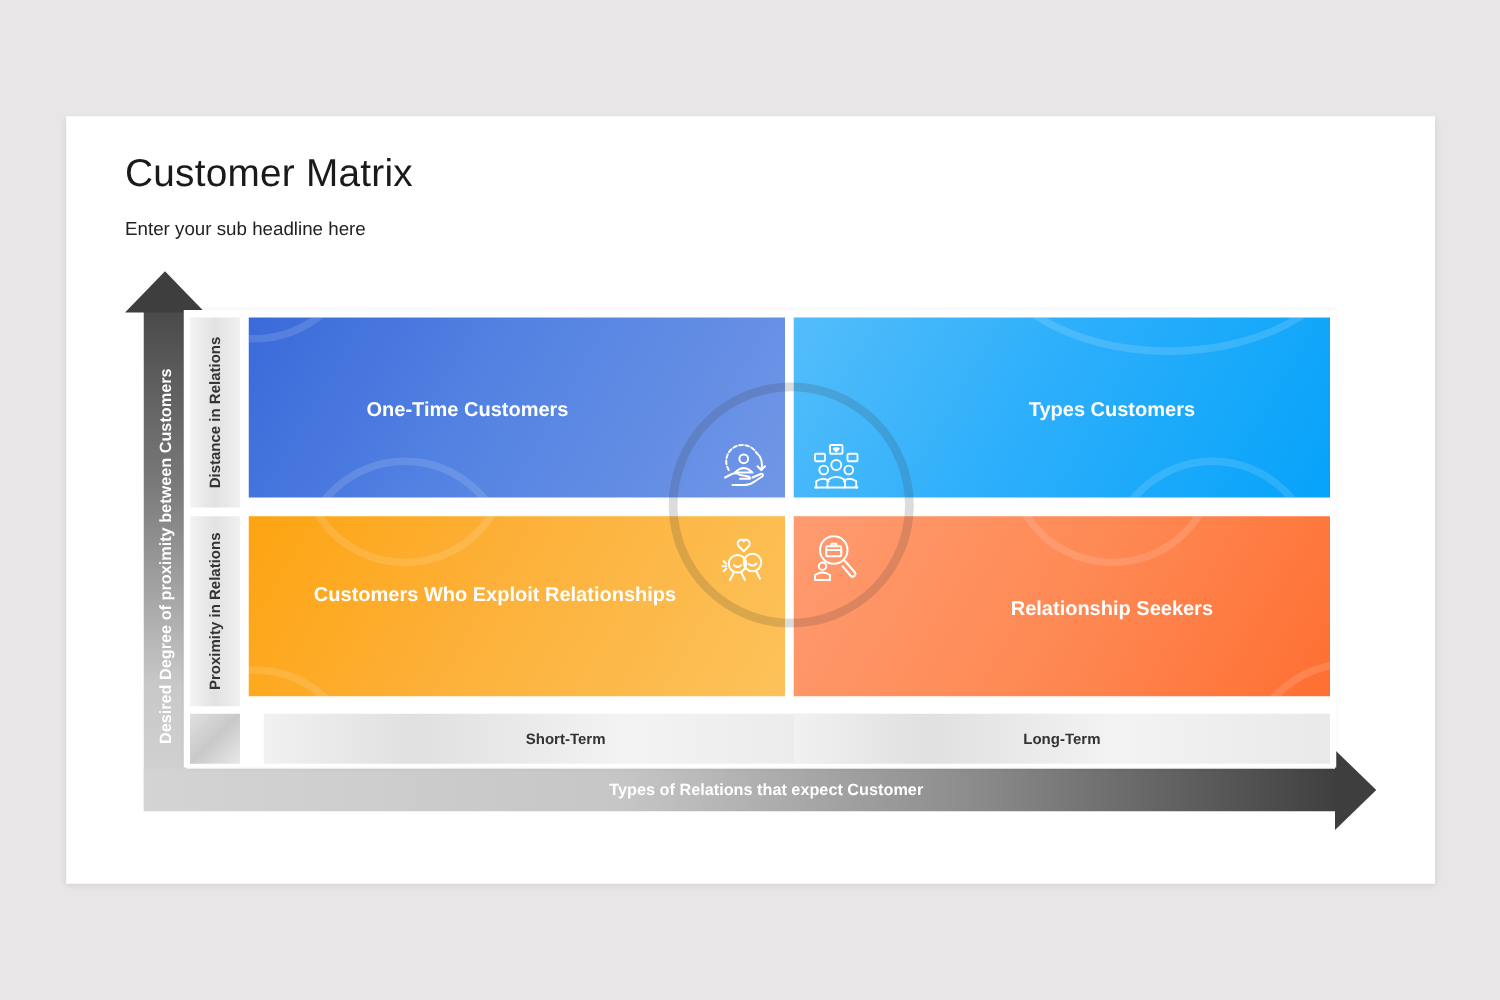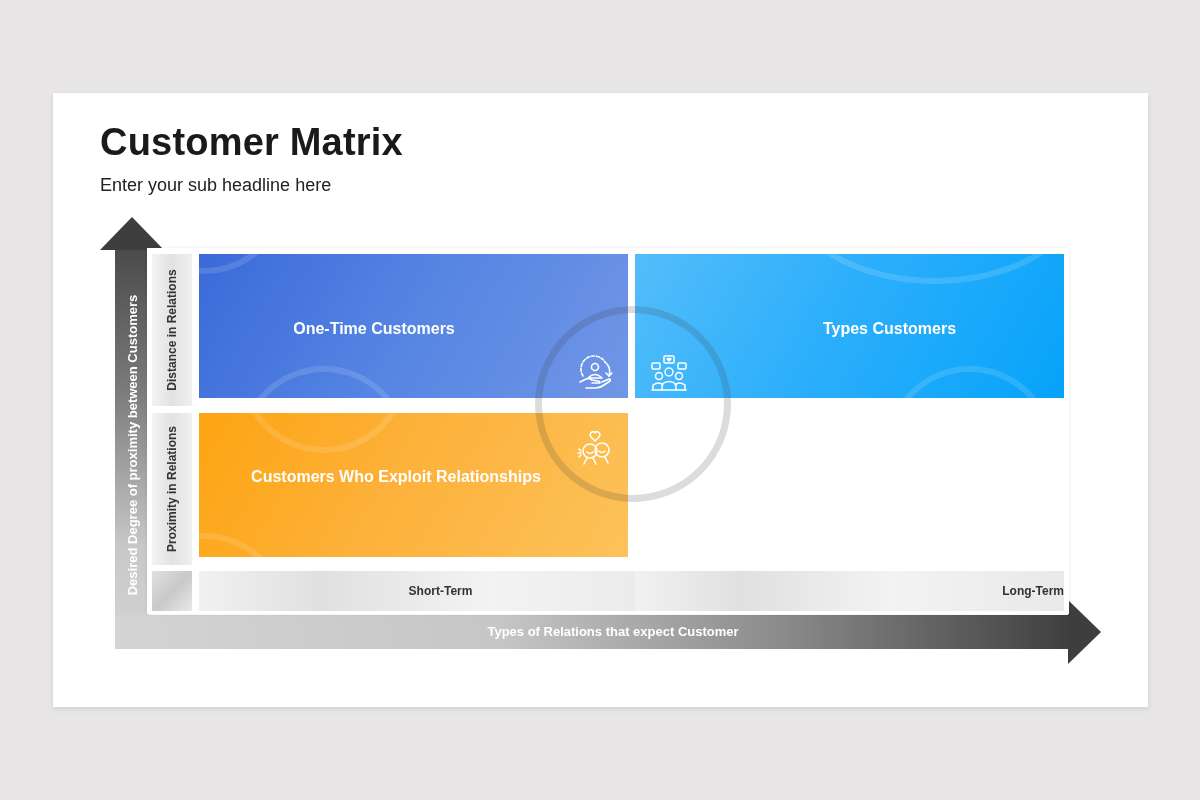--- a/index.html
+++ b/index.html
@@ -12,29 +12,29 @@
     .slide {
       position: absolute;
       left: 53px; top: 93px;
       width: 1095px; height: 614px;
       background: #ffffff;
       box-shadow: 0 2px 6px rgba(0,0,0,0.10);
     }
     .title {
       position: absolute;
       left: 47px; top: 28px;
-      font-size: 38px;
-      font-weight: 700;
+      font-size: 31px;
+      font-weight: 400;
       color: #1a1a1a;
       letter-spacing: 0.2px;
     }
     .subtitle {
       position: absolute;
       left: 47px; top: 82px;
-      font-size: 18px;
+      font-size: 15px;
       color: #222;
     }
 
     
     .v-arrow-shaft {
       position: absolute;
       left: 62px; top: 156px;
       width: 34px; height: 398px;
       background: linear-gradient(to bottom, #4a4a4a 0%, #7a7a7a 35%, #c8c8c8 75%, #d4d4d4 100%);
     }
@@ -118,22 +118,22 @@
       position: absolute;
       top: 323px;
       height: 40px;
       line-height: 40px;
       text-align: center;
       font-size: 12px;
       color: #333;
       font-weight: 700;
       background: linear-gradient(to right, #f1f1f1 0%, #e0e0e0 25%, #f3f3f3 60%, #e9e9e9 100%);
     }
-    .col-label.left { left: 52px; width: 483px; }
-    .col-label.right { left: 488px; width: 429px; text-align: right; }
+    .col-label.left { left: 64px; width: 483px; }
+    .col-label.right { left: 488px; width: 429px; }
 
     .quad {
       position: absolute;
       width: 429px; height: 144px;
       overflow: hidden;
     }
     .quad .deco {
       position: absolute;
       border-radius: 50%;
       border: 6px solid rgba(255,255,255,0.13);
@@ -256,16 +256,33 @@
           <path d="M12 23 q3 3 6 0"></path>
           <path d="M24 22 q3 3 6 0"></path>
           <path d="M12 29 l-3 6"></path>
           <path d="M18 29 l3 6"></path>
           <path d="M30 28 l3 6"></path>
           <path d="M3 24 h3 M4 20 l2 2 M4 28 l2 -2"></path>
         </svg>
       </div>
     </div>
 
+    <div class="quad q-br">
+      <div class="deco" style="left:170px; top:-130px; width:170px; height:170px;"></div>
+      <div class="deco" style="left:360px; top:115px; width:170px; height:170px;"></div>
+      <div class="label">Relationship Seekers</div>
+      <div class="icon">
+        <svg viewBox="0 0 40 40" fill="none" stroke="#fff" stroke-width="1.6" stroke-linecap="round" stroke-linejoin="round">
+          <circle cx="18" cy="13" r="11"></circle>
+          <rect x="12" y="10" width="12" height="8" rx="1"></rect>
+          <path d="M16 10 v-2 h4 v2"></path>
+          <path d="M12 13 h12"></path>
+          <path d="M26 21 l3 3"></path>
+          <path d="M28 23 l7 8 q1 2 -1 3 q-2 1 -3 -1 l-6 -7"></path>
+          <circle cx="9" cy="26" r="3"></circle>
+          <path d="M3 37 v-4 q6 -4 12 0 v4 z"></path>
+        </svg>
+      </div>
+    </div>
 
     <div class="center-ring"></div>
   </div>
 </div>
 
 </body></html>

